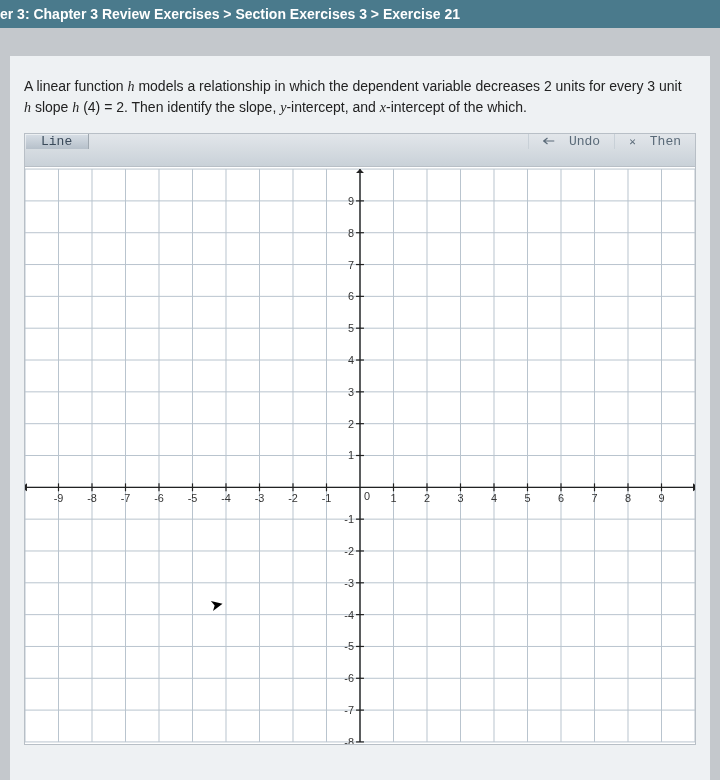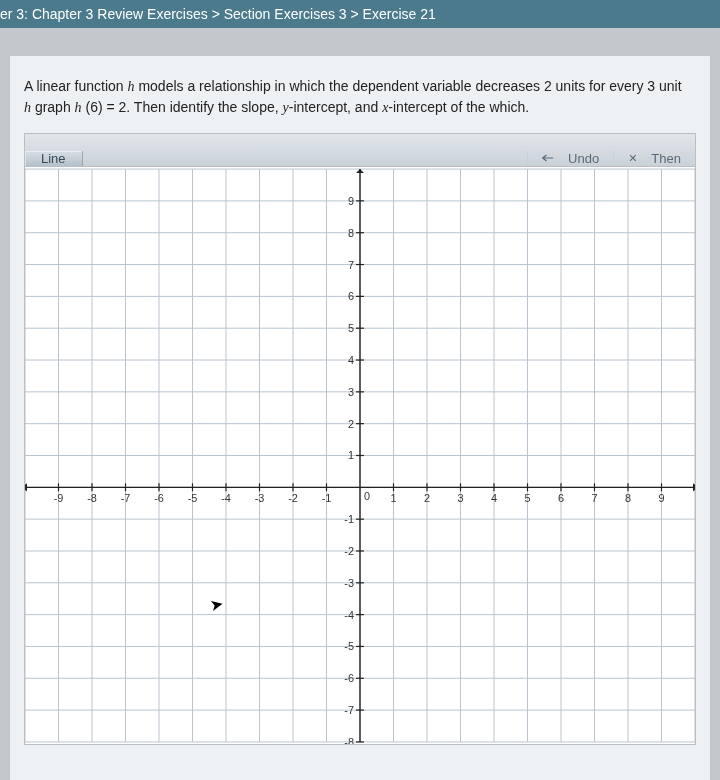--- a/index.html
+++ b/index.html
@@ -1,21 +1,21 @@
 <!DOCTYPE html>
 <html><head>
 <meta charset="utf-8">
 <style>
   * { margin:0; padding:0; box-sizing:border-box; }
   body { font-family: Arial, sans-serif; background:#c4c8cc; width:720px; height:780px; overflow:hidden; }
-  .breadcrumb { background:#4a7a8c; color:#fff; padding:6px 0 6px 0; font-size:14px; }
+  .breadcrumb { background:#4a7a8c; color:#fff; padding:6px 0 6px 0; font-size:14px;font-weight:bold; }
   .content { background:#eef1f3; margin:28px 10px 0 10px; padding:20px 14px 0 14px; height:740px; position:relative; }
   .problem { font-size:14px; color:#222; line-height:1.45; margin-bottom:14px; }
   .problem i { font-style:italic; font-family:'Times New Roman',serif; }
-  .toolbar { display:flex; align-items:flex-end; background:linear-gradient(#e2e6ea,#c9d1d8); border:1px solid #b8bfc6; height:34px; font-size:13px; }
+  .toolbar { display:flex; align-items:flex-start; background:linear-gradient(#e2e6ea,#c9d1d8); border:1px solid #b8bfc6; height:34px; font-size:13px;font-family:Liberation Mono, monospace; }
   .tool-line { background:linear-gradient(#d8dfe6,#b6c0ca); border-right:1px solid #9fa8b0; padding:0 16px; display:flex; align-items:center; color:#3a4a5a; font-weight:500; box-shadow:inset 1px 1px 0 rgba(255,255,255,.5); }
   .tool-spacer { flex:1; }
   .tool-btn { display:flex; align-items:center; gap:14px; padding:0 14px; color:#5a6a78; cursor:pointer; border-left:1px solid #c8d0d7; }
   .tool-btn svg { width:12px; height:12px; }
   .tool-btn .x { font-size:11px; }
   .graph-wrap { position:relative; background:#fff; border:1px solid #b8bfc6; border-top:none; height:578px; overflow:hidden; }
   .graph-svg { width:100%; height:100%; display:block; }
   .gridline { stroke:#b8c3cd; stroke-width:1; }
   .axis { stroke:#222; stroke-width:1.4; }
   .tick { stroke:#222; stroke-width:1.2; }
@@ -24,21 +24,21 @@
 </style>
 </head>
 <body>
 
 <div class="breadcrumb">er 3: Chapter 3 Review Exercises &gt; Section Exercises 3 &gt; Exercise 21</div>
 
 <div class="content">
 
   <div class="problem">
     <span>A linear function </span><i>h</i><span> models a relationship in which the dependent variable decreases 2 units for every 3 unit</span><br>
-    <i>h</i><span> graph </span><i>h</i><span> (6) = 2. Then identify the slope, </span><i>y</i><span>-intercept, and </span><i>x</i><span>-intercept of the which.</span>
+    <i>h</i><span> slope </span><i>h</i><span> (4) = 2. Then identify the slope, </span><i>y</i><span>-intercept, and </span><i>x</i><span>-intercept of the which.</span>
   </div>
 
   <div class="toolbar">
     <div class="tool-line">Line</div>
     <div class="tool-spacer"></div>
     <div class="tool-btn">
       <svg viewBox="0 0 16 10">
           <path d="M6 1 L1 5 L6 9 M1 5 H15" fill="none" stroke="#5a6a78" stroke-width="1.6"></path>
         </svg>
       <span>Undo</span>

